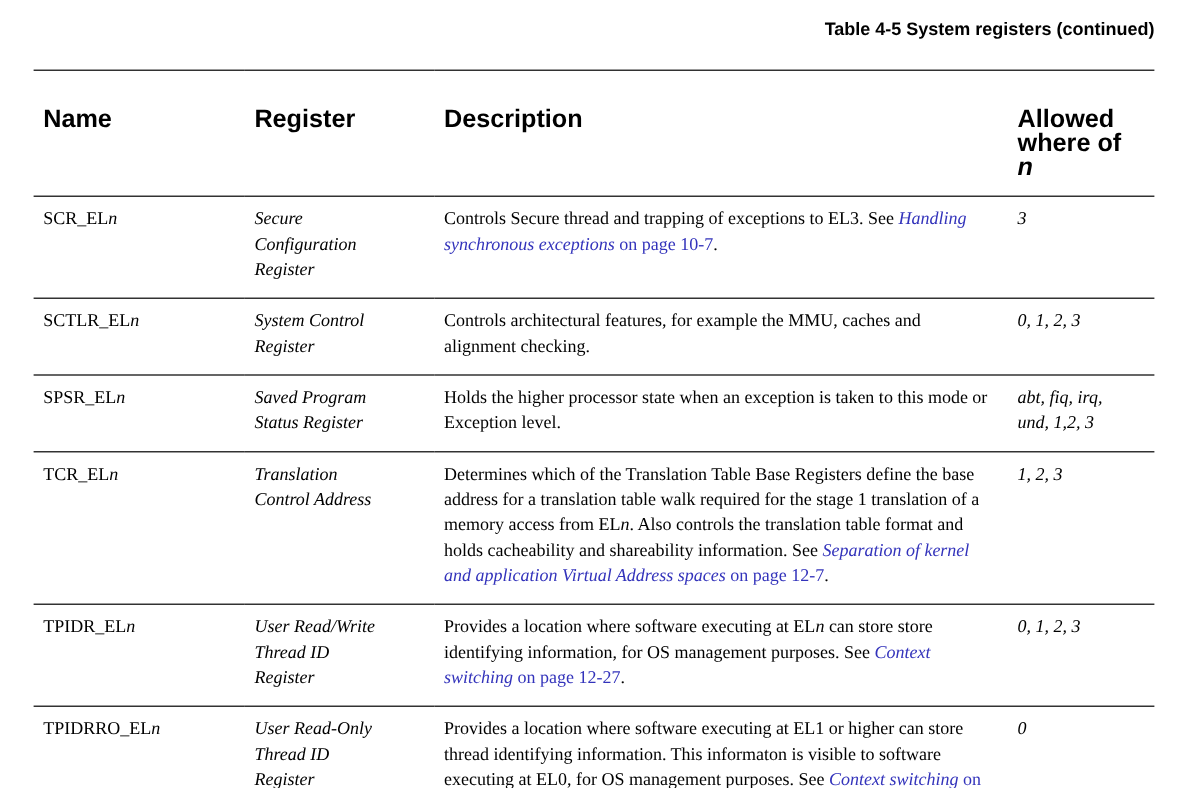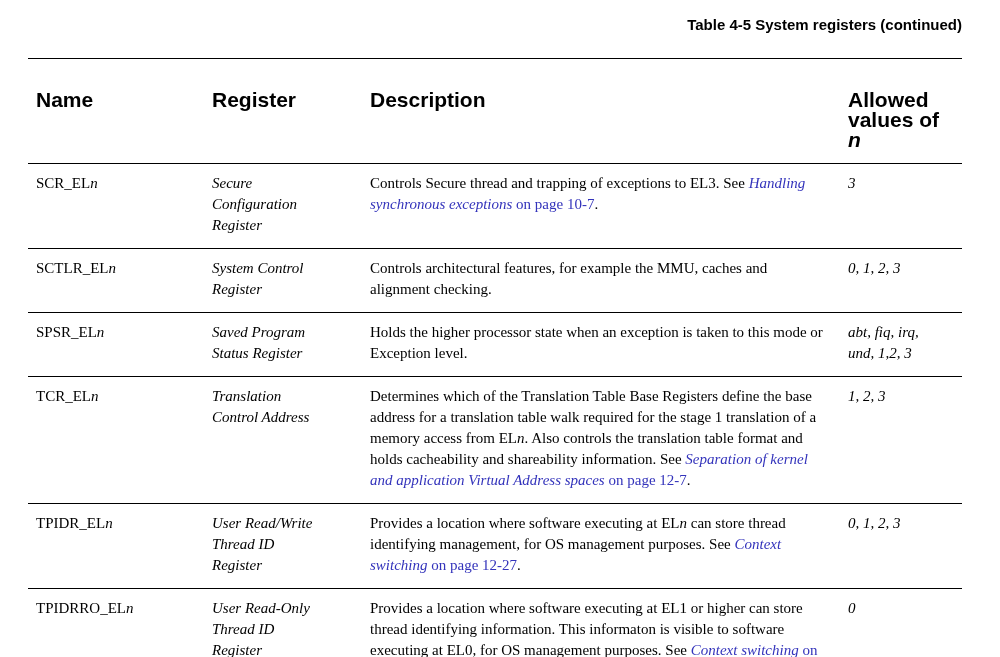--- a/index.html
+++ b/index.html
@@ -94,21 +94,21 @@
           <span>Name</span>
         </th>
         <th>
           <span>Register</span>
         </th>
         <th>
           <span>Description</span>
         </th>
         <th>
           <span>Allowed
-values of</span><span> </span><span class="it">n</span>
+where of</span><span> </span><span class="it">n</span>
         </th>
       </tr>
     </thead>
     <tbody>
         <tr>
           <td class="name"><span>SCR_EL</span><span class="it">n</span></td>
           <td class="register"><span>Secure
 Configuration
 Register</span></td>
           <td class="description"><span class="seg-plain">Controls Secure thread and trapping of exceptions to EL3. See </span><span class="seg-link-italic">Handling synchronous exceptions</span><span class="seg-link"> on page 10-7</span><span class="seg-plain">.</span></td>
@@ -134,21 +134,21 @@
           <td class="register"><span>Translation
 Control Address</span></td>
           <td class="description"><span class="seg-plain">Determines which of the Translation Table Base Registers define the base address for a translation table walk required for the stage 1 translation of a memory access from EL</span><span class="seg-italic">n</span><span class="seg-plain">. Also controls the translation table format and holds cacheability and shareability information. See </span><span class="seg-link-italic">Separation of kernel and application Virtual Address spaces</span><span class="seg-link"> on page 12-7</span><span class="seg-plain">.</span></td>
           <td class="allowed"><span>1, 2, 3</span></td>
         </tr>
         <tr>
           <td class="name"><span>TPIDR_EL</span><span class="it">n</span></td>
           <td class="register"><span>User Read/Write
 Thread ID
 Register</span></td>
-          <td class="description"><span class="seg-plain">Provides a location where software executing at EL</span><span class="seg-italic">n</span><span class="seg-plain"> can store thread identifying management, for OS management purposes. See </span><span class="seg-link-italic">Context switching</span><span class="seg-link"> on page 12-27</span><span class="seg-plain">.</span></td>
+          <td class="description"><span class="seg-plain">Provides a location where software executing at EL</span><span class="seg-italic">n</span><span class="seg-plain"> can store store identifying information, for OS management purposes. See </span><span class="seg-link-italic">Context switching</span><span class="seg-link"> on page 12-27</span><span class="seg-plain">.</span></td>
           <td class="allowed"><span>0, 1, 2, 3</span></td>
         </tr>
         <tr>
           <td class="name"><span>TPIDRRO_EL</span><span class="it">n</span></td>
           <td class="register"><span>User Read-Only
 Thread ID
 Register</span></td>
           <td class="description"><span class="seg-plain">Provides a location where software executing at EL1 or higher can store thread identifying information. This informaton is visible to software executing at EL0, for OS management purposes. See </span><span class="seg-link-italic">Context switching</span><span class="seg-link"> on page 12-27</span><span class="seg-plain">.</span></td>
           <td class="allowed"><span>0</span></td>
         </tr>

